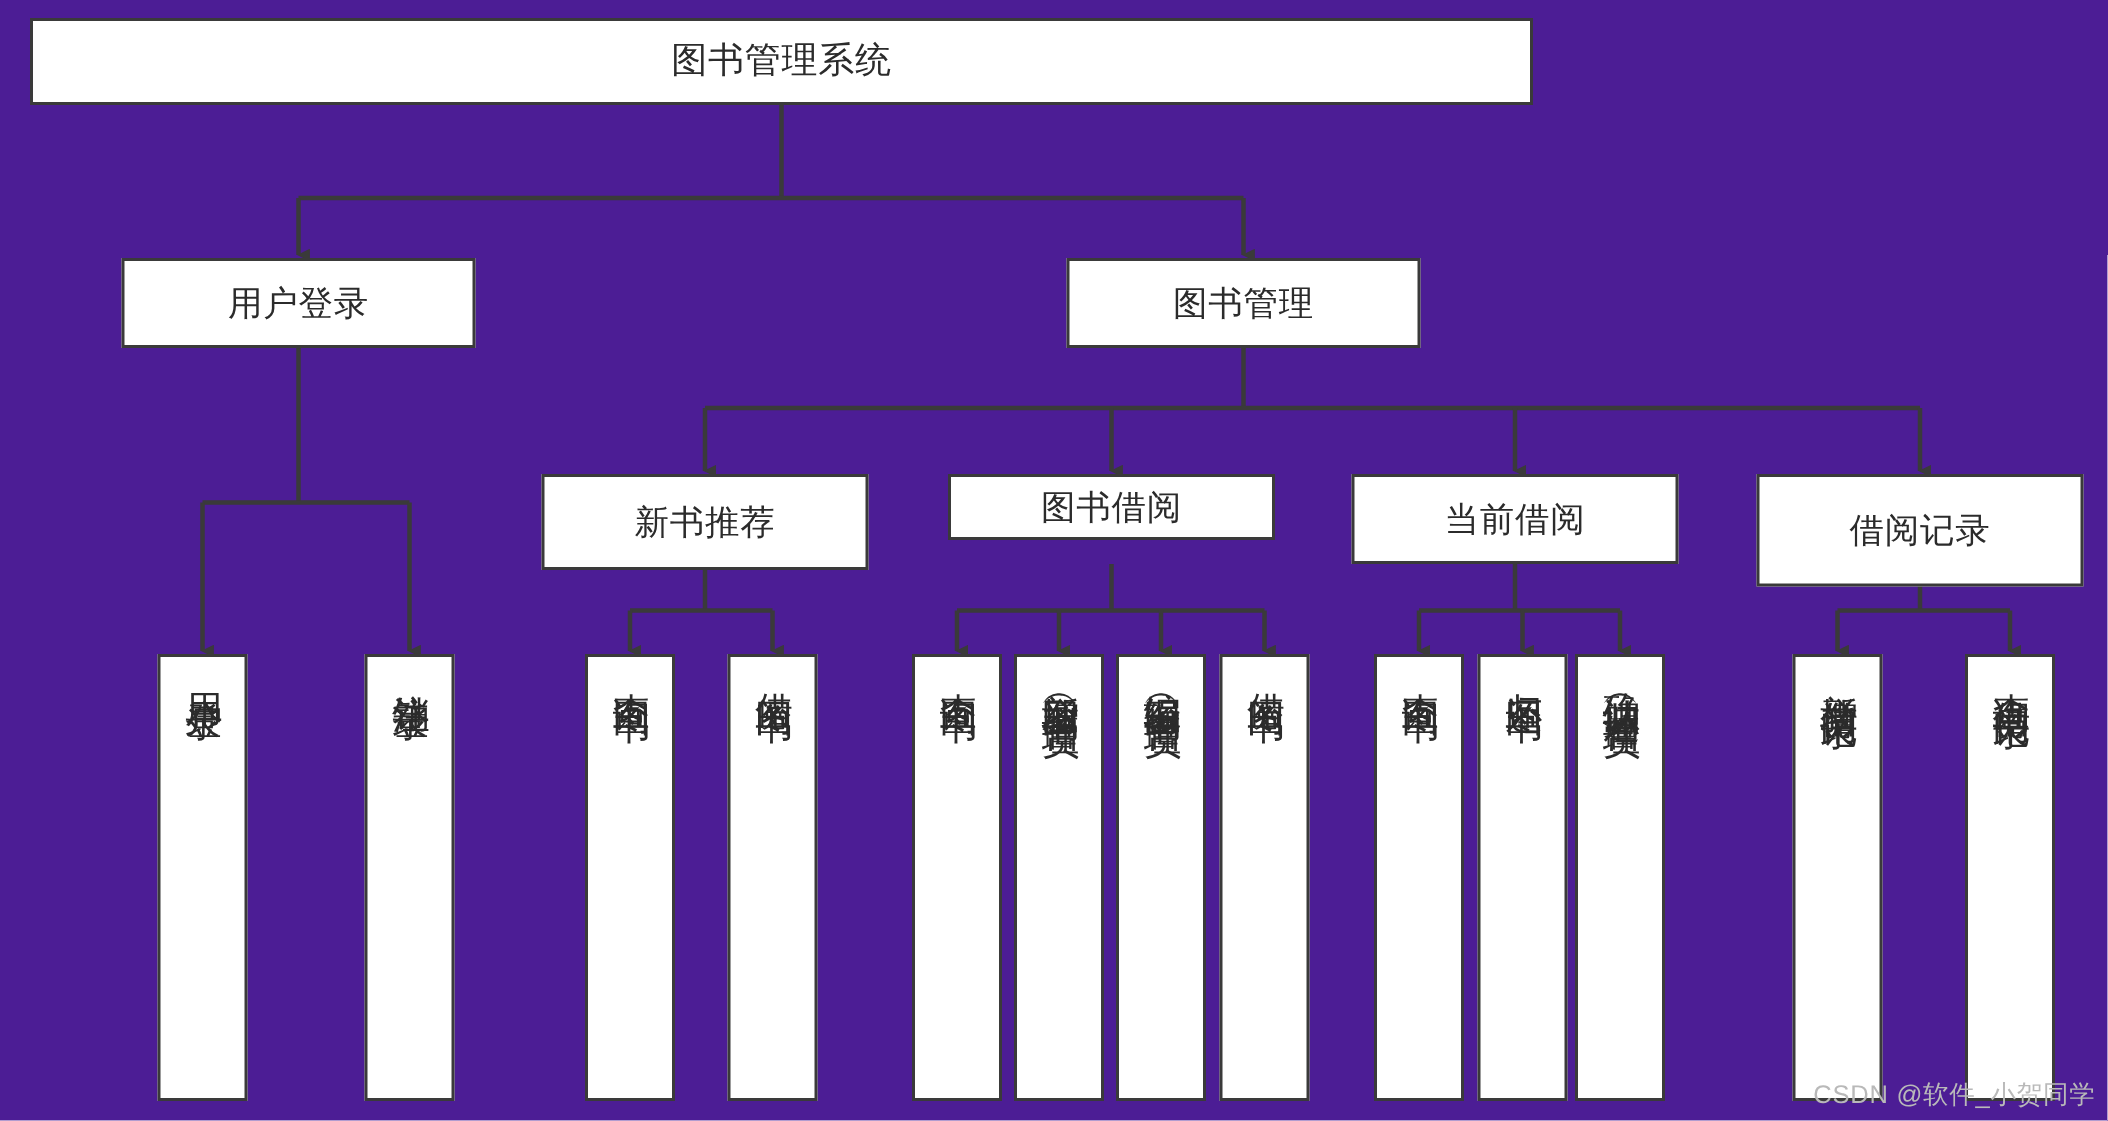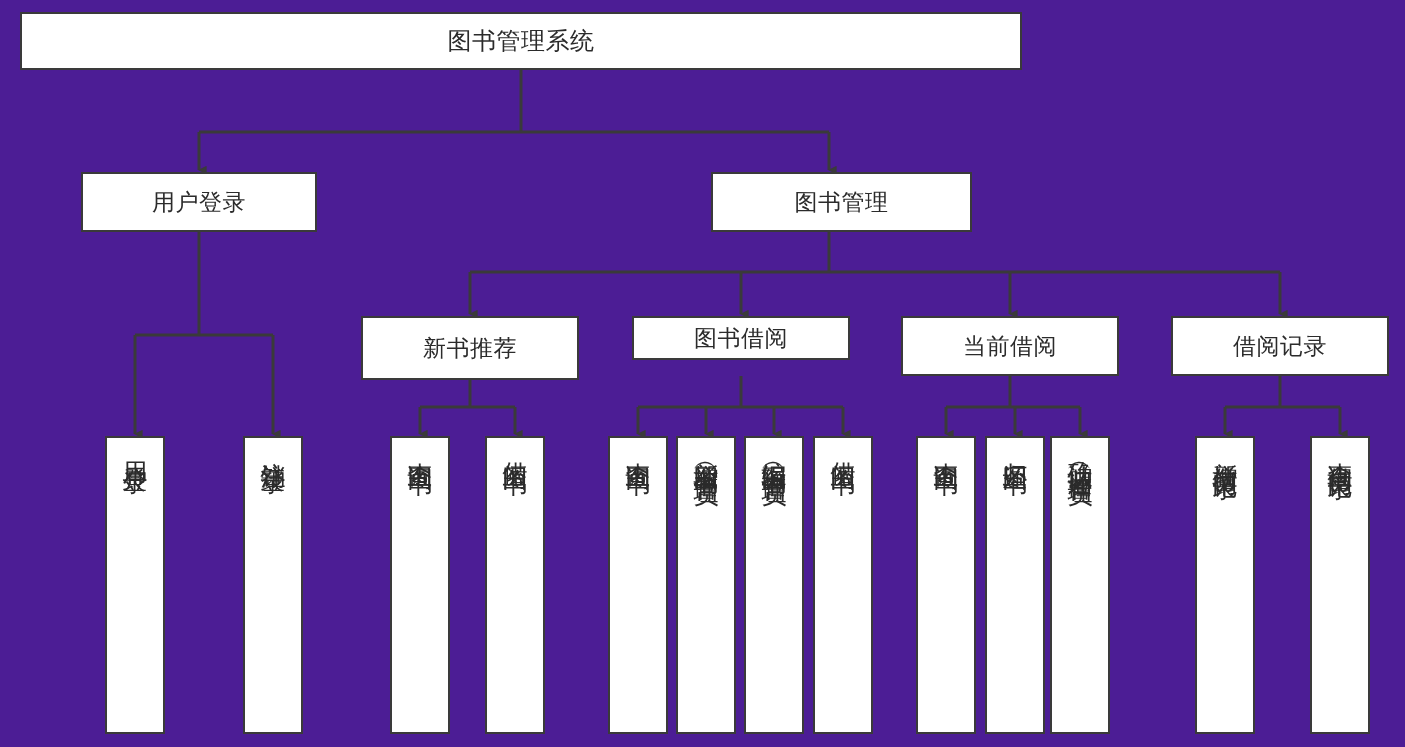--- a/index.html
+++ b/index.html
@@ -120,33 +120,33 @@
       </g>
   </svg>
 
   <div id="nodes-layer">
       <div class="node-box horizontal root" style="left: 20px; top: 12px; width: 1002px; height: 58px; border-color: rgb(58, 58, 58); background: rgb(255, 255, 255);">
         <span class="node-label" style="color: rgb(43, 43, 43);">图书管理系统</span>
       </div>
       <div class="node-box horizontal" style="left: 81px; top: 172px; width: 236px; height: 60px; border-color: rgb(58, 58, 58); background: rgb(255, 255, 255);">
         <span class="node-label" style="color: rgb(43, 43, 43);">用户登录</span>
       </div>
-      <div class="node-box horizontal" style="left: 711px; top: 172px; width: 261px; height: 60px; border-color: rgb(58, 58, 58); background: rgb(255, 255, 255);">
+      <div class="node-box horizontal" style="left: 711px; top: 172px; width: 236px; height: 60px; border-color: rgb(58, 58, 58); background: rgb(255, 255, 255);">
         <span class="node-label" style="color: rgb(43, 43, 43);">图书管理</span>
       </div>
       <div class="node-box horizontal" style="left: 361px; top: 316px; width: 218px; height: 64px; border-color: rgb(58, 58, 58); background: rgb(255, 255, 255);">
         <span class="node-label" style="color: rgb(43, 43, 43);">新书推荐</span>
       </div>
       <div class="node-box horizontal" style="left: 632px; top: 316px; width: 218px; height: 44px; border-color: rgb(58, 58, 58); background: rgb(255, 255, 255);">
         <span class="node-label" style="color: rgb(43, 43, 43);">图书借阅</span>
       </div>
       <div class="node-box horizontal" style="left: 901px; top: 316px; width: 218px; height: 60px; border-color: rgb(58, 58, 58); background: rgb(255, 255, 255);">
         <span class="node-label" style="color: rgb(43, 43, 43);">当前借阅</span>
       </div>
-      <div class="node-box horizontal" style="left: 1171px; top: 316px; width: 218px; height: 60px; border-color: rgb(58, 58, 58); background: rgb(255, 255, 255);">
+      <div class="node-box horizontal" style="left: 1171px; top: 316px; width: 218px; height: 75px; border-color: rgb(58, 58, 58); background: rgb(255, 255, 255);">
         <span class="node-label" style="color: rgb(43, 43, 43);">借阅记录</span>
       </div>
       <div class="node-box vertical" style="left: 105px; top: 436px; width: 60px; height: 298px; border-color: rgb(58, 58, 58); background: rgb(255, 255, 255);">
         <span class="node-label" style="color: rgb(43, 43, 43);">用户登录</span>
       </div>
       <div class="node-box vertical" style="left: 243px; top: 436px; width: 60px; height: 298px; border-color: rgb(58, 58, 58); background: rgb(255, 255, 255);">
         <span class="node-label" style="color: rgb(43, 43, 43);">注销登录</span>
       </div>
       <div class="node-box vertical" style="left: 390px; top: 436px; width: 60px; height: 298px; border-color: rgb(58, 58, 58); background: rgb(255, 255, 255);">
         <span class="node-label" style="color: rgb(43, 43, 43);">查询图书</span>
@@ -176,13 +176,14 @@
         <span class="node-label" style="color: rgb(43, 43, 43);">确认归还（管理员）</span>
       </div>
       <div class="node-box vertical" style="left: 1195px; top: 436px; width: 60px; height: 298px; border-color: rgb(58, 58, 58); background: rgb(255, 255, 255);">
         <span class="node-label" style="color: rgb(43, 43, 43);">新增借阅记录</span>
       </div>
       <div class="node-box vertical" style="left: 1310px; top: 436px; width: 60px; height: 298px; border-color: rgb(58, 58, 58); background: rgb(255, 255, 255);">
         <span class="node-label" style="color: rgb(43, 43, 43);">查询借阅记录</span>
       </div>
     </div>
 
+  <div id="watermark">CSDN @软件_小贺同学</div>
 </div>
 
 </body></html>

